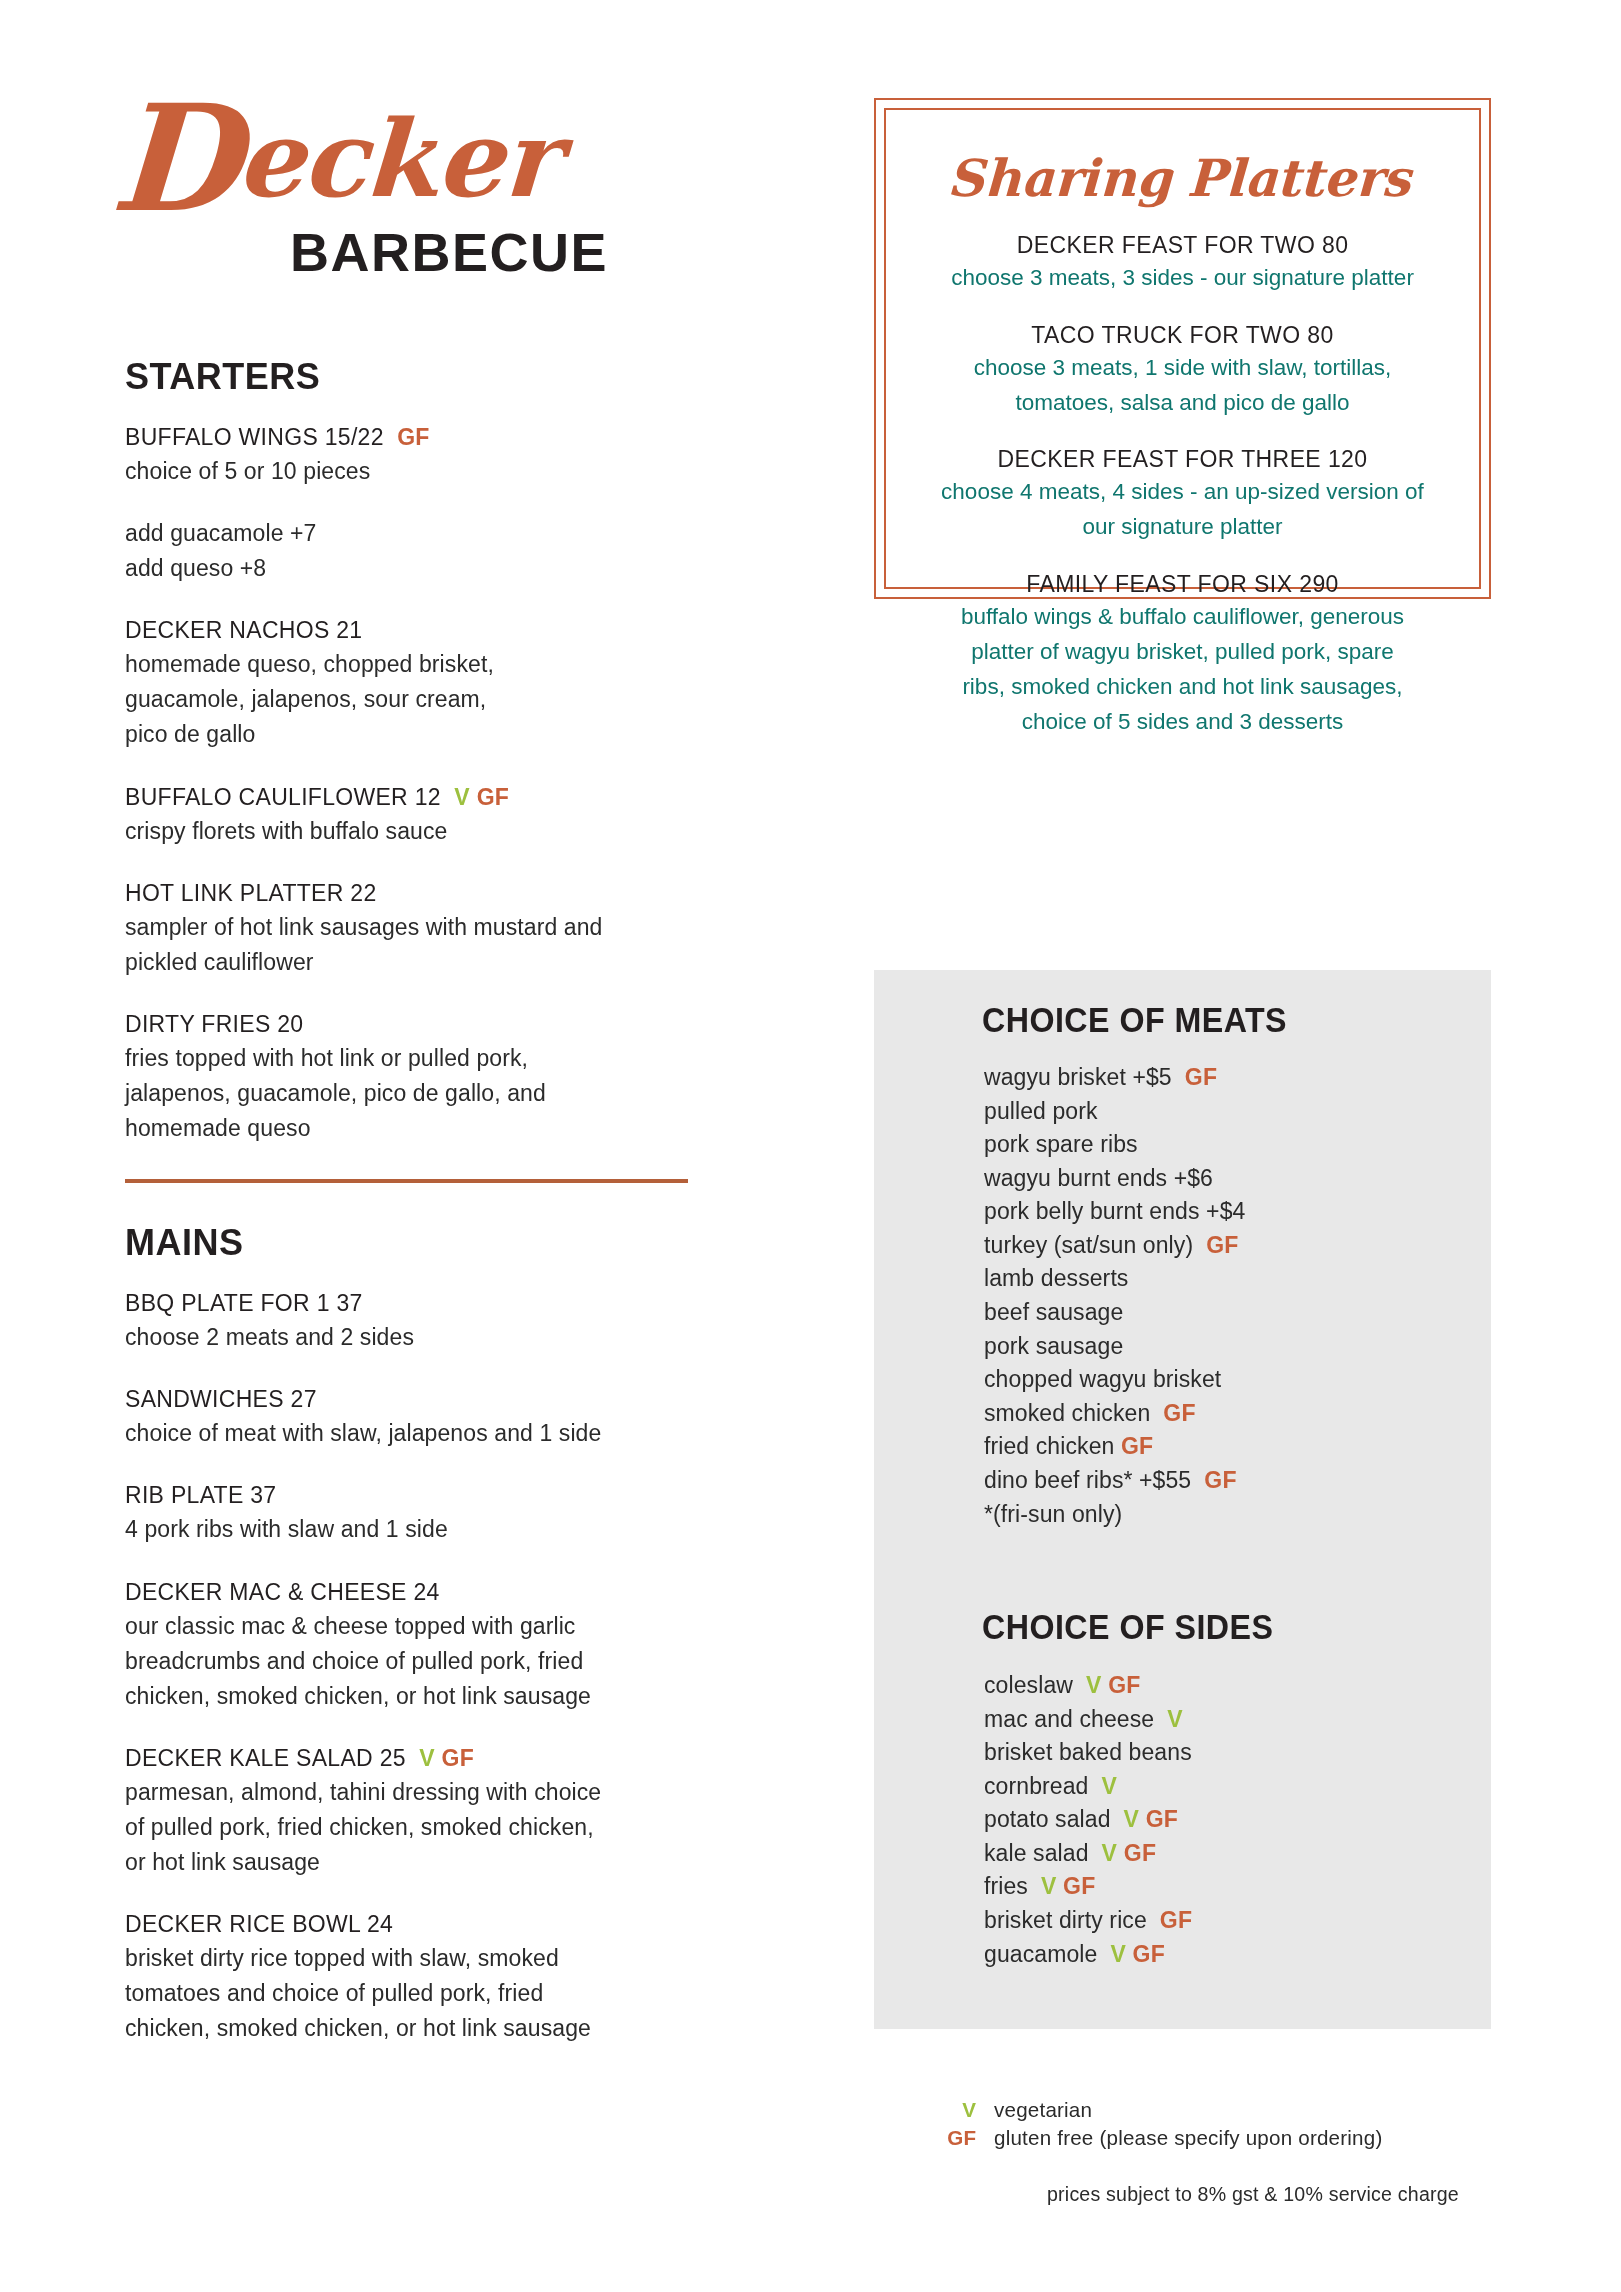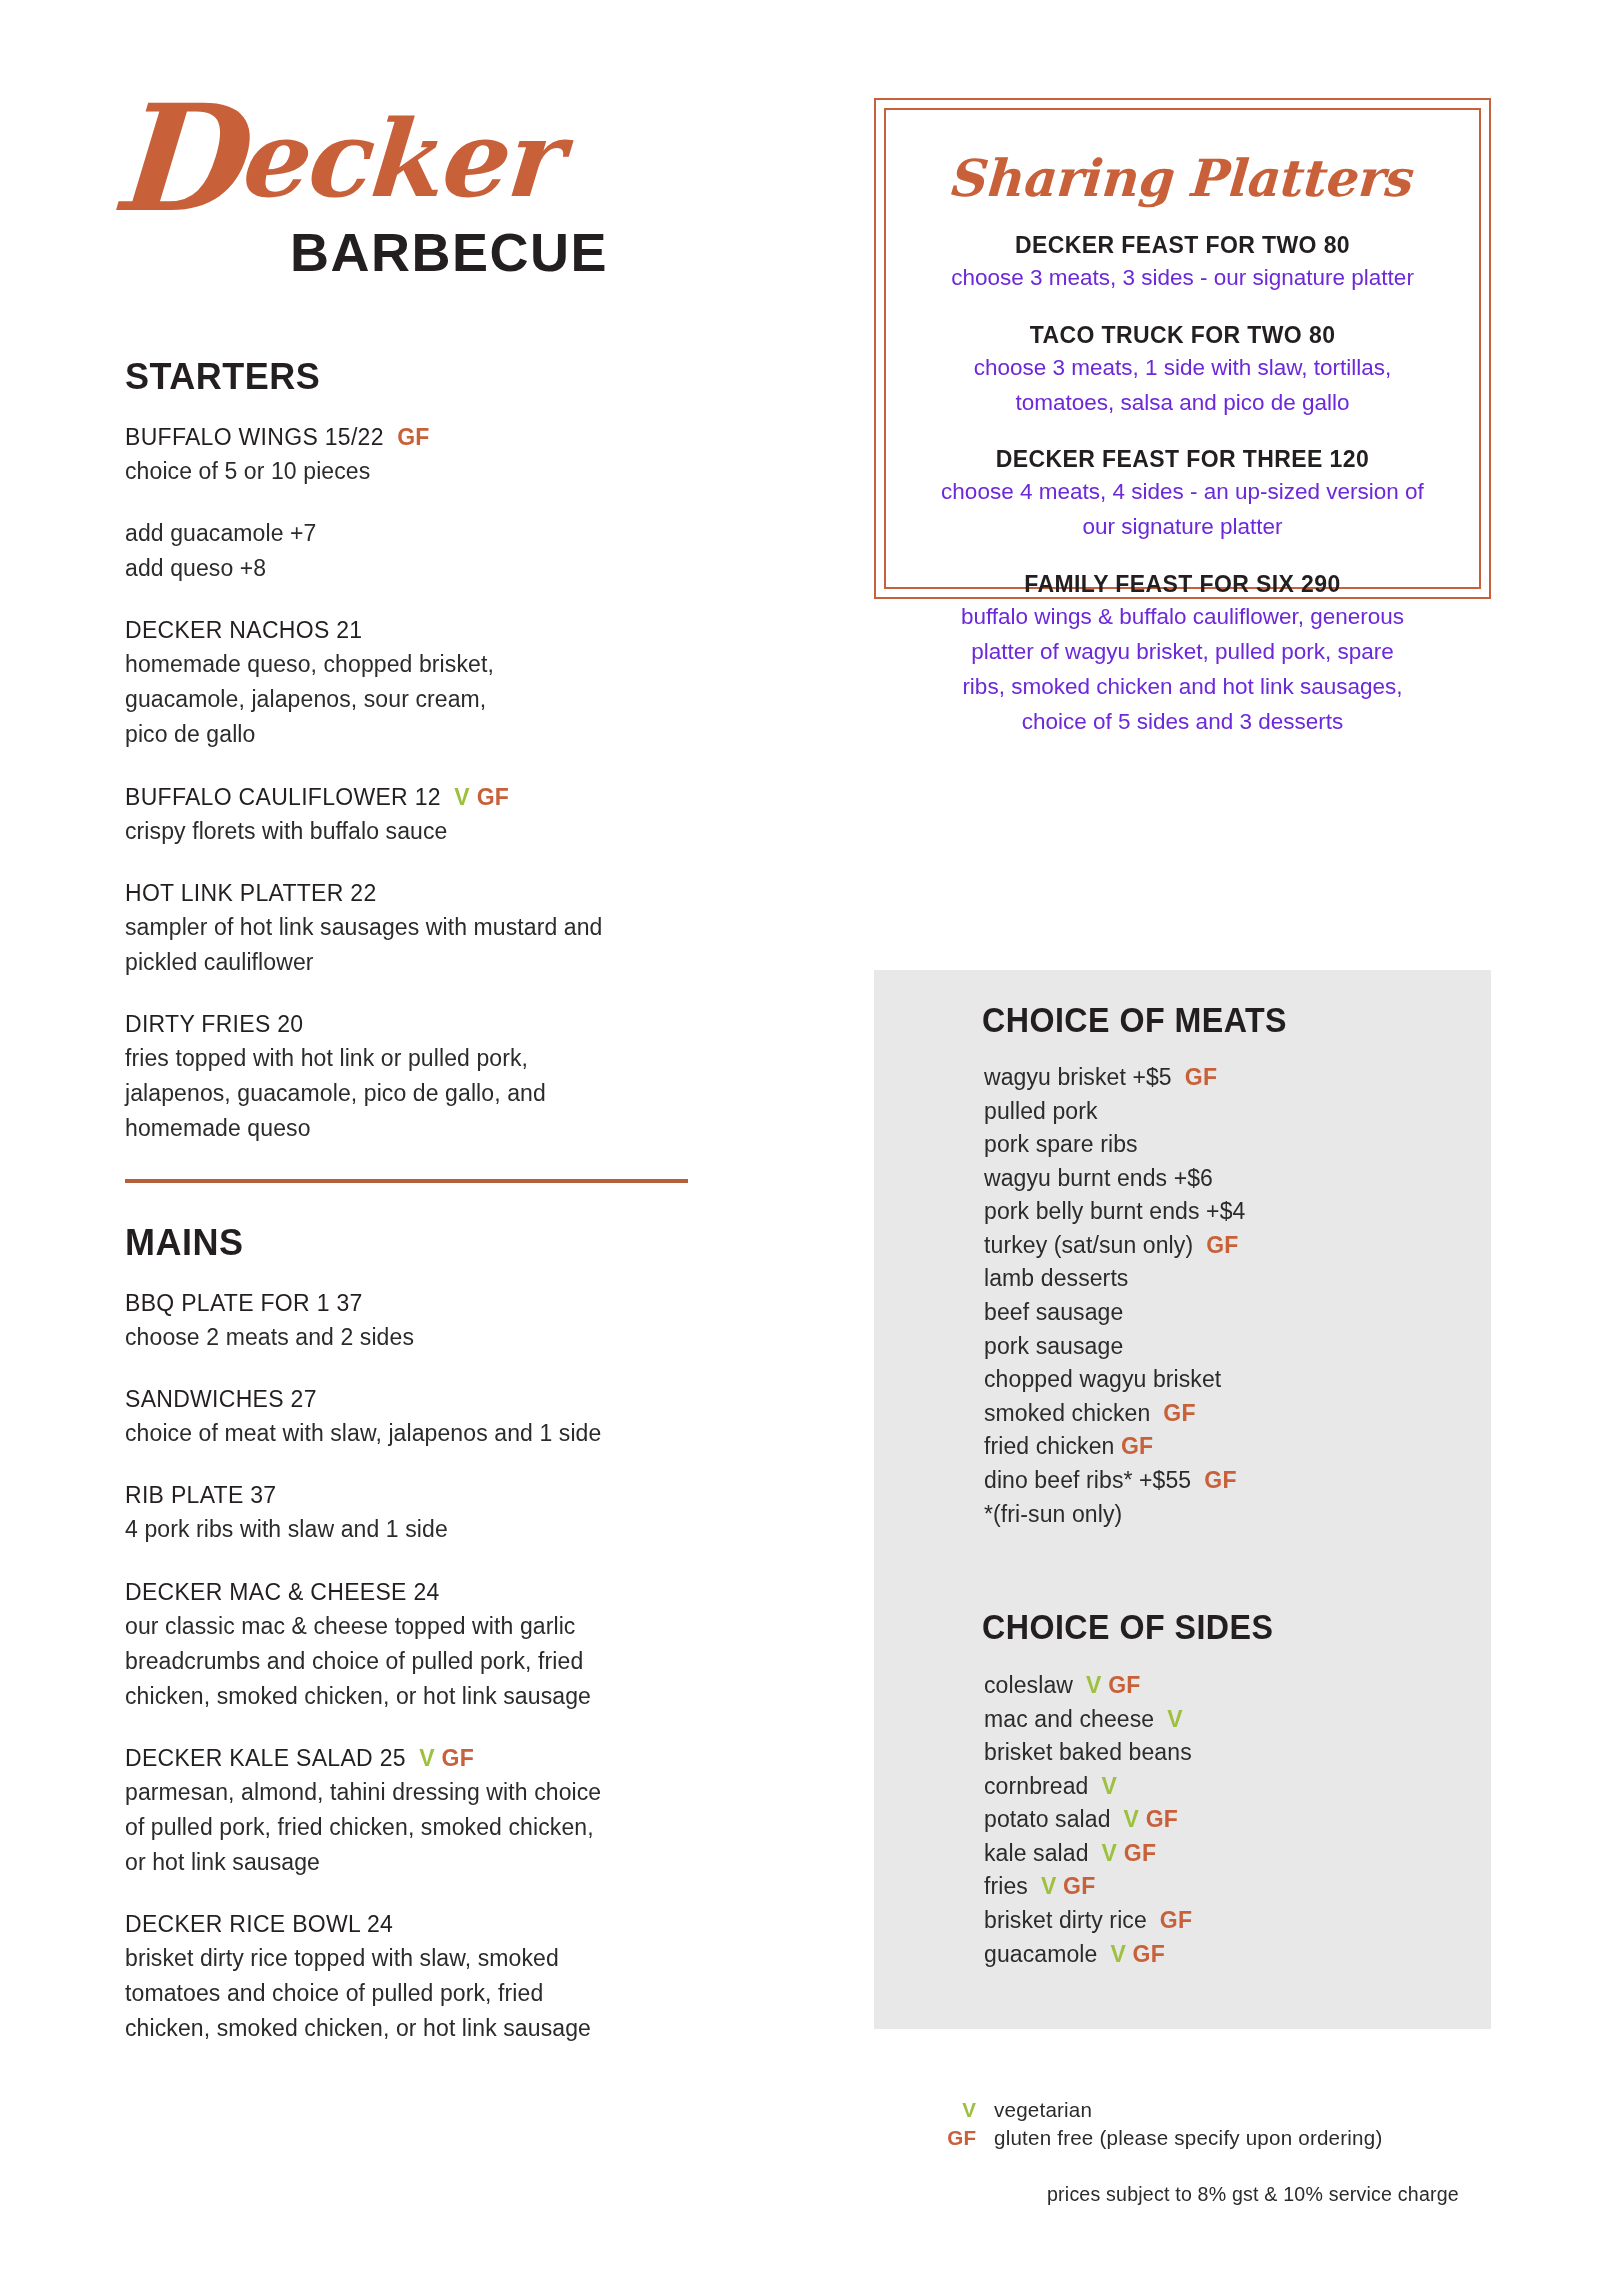--- a/index.html
+++ b/index.html
@@ -140,29 +140,29 @@
     letter-spacing: -0.5px;
     line-height: 1;
     transform: skewX(-5deg);
     margin-bottom: 25.5px;
   }
 
   .platter { margin-bottom: 22.5px; }
   .platter-last { margin-bottom: 0; }
 
   .platter-name {
-    font-weight: bold;
+    font-weight: normal;
     font-size: 23px;
     letter-spacing: 0.4px;
     color: #231f20;
     line-height: 1.4;
   }
   .platter-desc {
     font-size: 22.5px;
-    color: #6d28d9;
+    color: #0f766e;
     line-height: 1.55;
   }
 
   
   .gray-panel {
     position: absolute;
     left: 0px;
     top: 970px;
     width: 617px;
     height: 377px;

